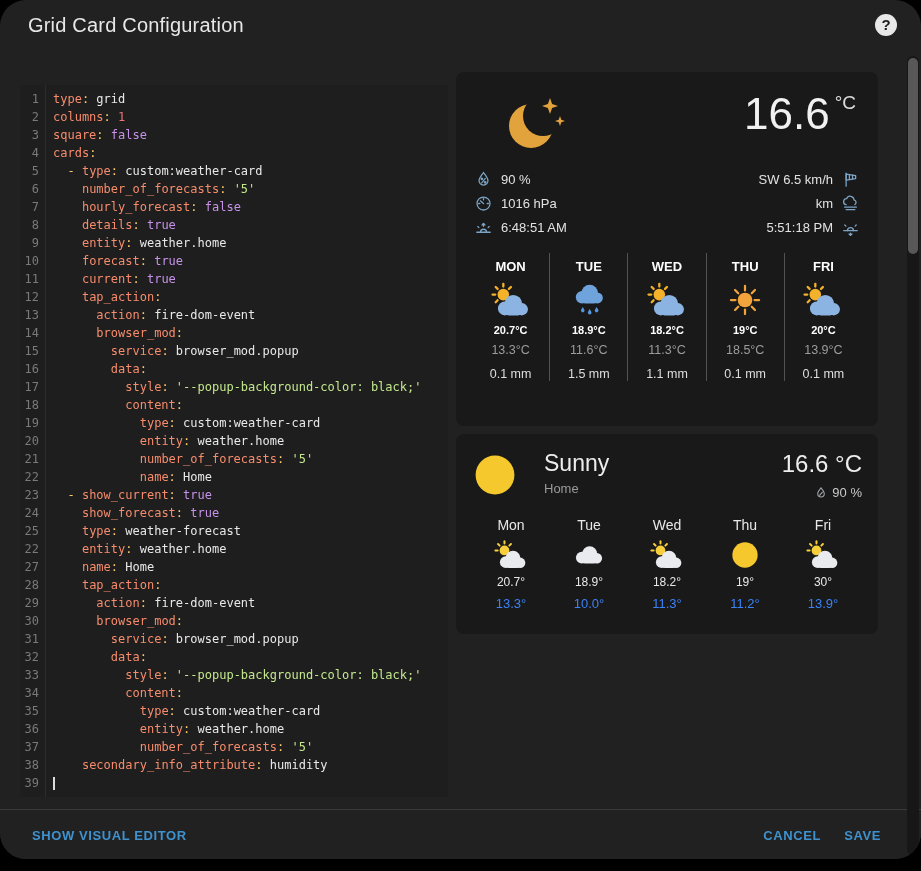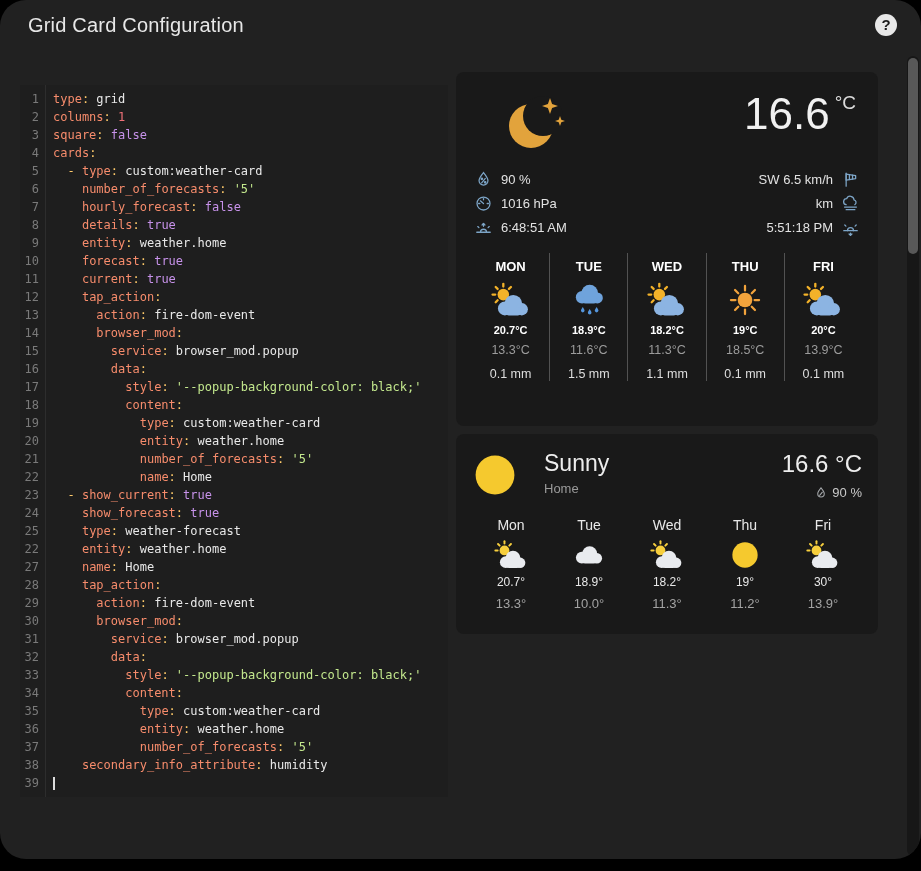--- a/index.html
+++ b/index.html
@@ -57,21 +57,21 @@
   .c2-right{margin-left:auto;text-align:right;}
   .c2-temp{font-size:24px;color:#ededed;}
   .c2-sec{margin-top:7px;font-size:13px;color:#c9c9c9;display:flex;justify-content:flex-end;
     align-items:center;gap:4px;}
   .c2-sec .d-icon{width:14px;height:14px;}
   .c2-forecast{display:flex;margin-top:17px;}
   .f2-col{flex:1;text-align:center;}
   .f2-day{font-size:14px;color:#e8e8e8;}
   .f2-icon{width:34px;height:30px;margin:7px auto 0;}
   .f2-high{font-size:12px;color:#e8e8e8;margin-top:5px;}
-  .f2-low{font-size:13px;color:#a3a3a3;margin-top:7px;}
+  .f2-low{font-size:13px;color:#3b82f6;margin-top:7px;}
   
   .footer{position:absolute;left:0;right:0;bottom:0;height:50px;border-top:1px solid #3a3a3a;
     background:#212121;}
   .btn{position:absolute;top:18px;font-size:13px;font-weight:bold;letter-spacing:.6px;
     color:var(--accent-blue,#3e92cf);cursor:pointer;}
   #btn-visual{left:32px}
   #btn-cancel{right:100px}
   #btn-save{right:40px}
   
   .scrollbar{position:absolute;right:2px;top:56px;bottom:3px;width:12px;background:#171717;
@@ -466,18 +466,23 @@
                 <rect x="18" y="33" width="22" height="10" rx="5"></rect>
       </g>
     </svg>
           </div>
           <div class="f2-high">30°</div>
           <div class="f2-low">13.9°</div>
         </div>
       </div>
   </div>
 
+  <div class="footer">
+    <div class="btn" id="btn-visual">SHOW VISUAL EDITOR</div>
+    <div class="btn" id="btn-cancel">CANCEL</div>
+    <div class="btn" id="btn-save">SAVE</div>
+  </div>
 
   <div class="scrollbar">
     <div class="scroll-thumb"></div>
   </div>
 
 </div>
 
 </body></html>

